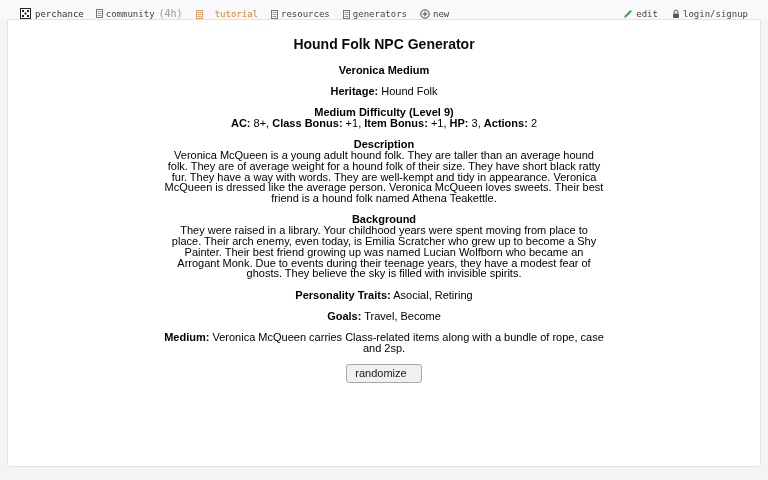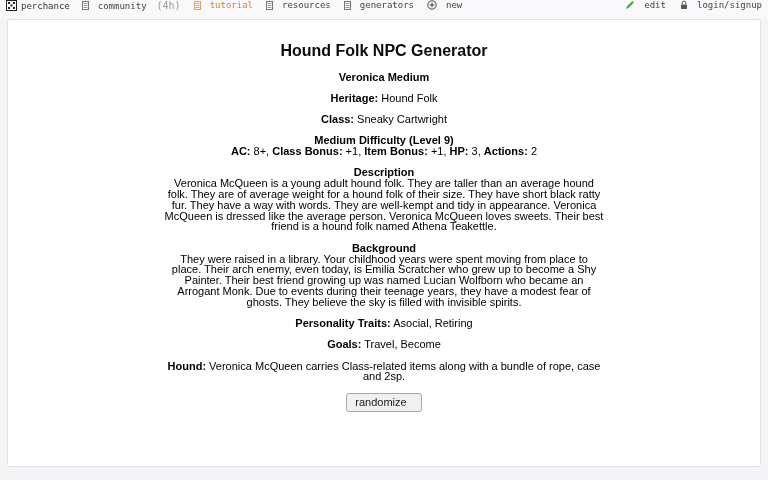--- a/index.html
+++ b/index.html
@@ -5,48 +5,48 @@
   html,body{margin:0;padding:0;}
   body{
     width:768px;height:480px;overflow:hidden;
     background:#f4f4f6;
     font-family:"Liberation Sans","DejaVu Sans",sans-serif;
     position:relative;
   }
   
   .topbar{
     height:19px;
-    display:flex;align-items:flex-start;
-    padding:0 6px;
+    display:flex;align-items:flex-end;
+    padding:0 20px;
     font-family:"DejaVu Sans Mono","Liberation Mono",monospace;
     font-size:9px;color:#444;
     background:#f9f9fb;
     white-space:nowrap;
   }
   .brand{display:flex;align-items:center;gap:4px;margin-right:12px;cursor:pointer;color:#333;}
-  .nav-item{display:flex;align-items:center;gap:9px;margin-right:13px;cursor:pointer;}
+  .nav-item{display:flex;align-items:center;gap:3px;margin-right:13px;cursor:pointer;}
   .nav-item .badge{font-size:10px;color:#999;margin-left:1px;}
   .topbar-right{margin-left:auto;display:flex;align-items:center;}
   .topbar-right .nav-item{margin-right:0;margin-left:14px;}
   .icon{display:inline-flex;align-items:center;line-height:0;}
   
   .panel{
     position:absolute;left:7px;right:7px;top:19px;bottom:13px;
     background:#ffffff;
     border:1px solid #e2e2e6;
     border-radius:3px;
     overflow:hidden;
   }
   .content{
     width:440px;margin:0 auto;text-align:center;
     font-size:11px;line-height:10.8px;color:#000;
   }
   .page-title{
-    font-size:16px;line-height:20px;font-weight:bold;color:#0b0b0b;
-    margin:21px 0 9px 0;
+    font-size:14px;line-height:20px;font-weight:bold;color:#0b0b0b;
+    margin:14px 0 9px 0;
   }
   .content p{margin:10.5px 0;}
   .content b{font-weight:bold;}
   .btn{
     font-family:"Liberation Sans","DejaVu Sans",sans-serif;
     font-size:11px;color:#1a1a1a;
     background:#f0f0f0;
     border:1px solid #a9a9a9;
     border-radius:3px;
     padding:2px 14px 3px 8px;
@@ -88,21 +88,21 @@
 
   <div class="nav-item">
     <span class="icon">
       <svg width="7" height="9" viewBox="0 0 7 9">
         <rect x="0.5" y="0.5" width="6" height="8" fill="#fff" stroke="#d9a06a"></rect>
         <line x1="1.5" y1="2.5" x2="5.5" y2="2.5" stroke="#d9a06a"></line>
         <line x1="1.5" y1="4.5" x2="5.5" y2="4.5" stroke="#d9a06a"></line>
         <line x1="1.5" y1="6.5" x2="5.5" y2="6.5" stroke="#d9a06a"></line>
       </svg>
     </span>
-    <span style="color: rgb(217, 130, 43);">tutorial</span>
+    <span style="color: rgb(217, 130, 43); margin-left: 9px;">tutorial</span>
   </div>
 
   <div class="nav-item">
     <span class="icon">
       <svg width="7" height="9" viewBox="0 0 7 9">
         <rect x="0.5" y="0.5" width="6" height="8" fill="#fff" stroke="#777"></rect>
         <line x1="1.5" y1="2.5" x2="5.5" y2="2.5" stroke="#999"></line>
         <line x1="1.5" y1="4.5" x2="5.5" y2="4.5" stroke="#999"></line>
         <line x1="1.5" y1="6.5" x2="5.5" y2="6.5" stroke="#999"></line>
       </svg>
@@ -156,38 +156,37 @@
 
 <div class="panel">
   <div class="content">
 
     <div class="page-title">Hound Folk NPC Generator</div>
 
     <p><b>Veronica Medium</b></p>
 
     <p><b>Heritage:</b> <span>Hound Folk</span></p>
 
-    <p><b>Class:</b> <span>Sneaky Cartwright</span></p>
 
     <p><b>Medium Difficulty (Level 9)</b><br>
       <b>AC:</b> <span>8+,</span>
       <b>Class Bonus:</b> <span>+1,</span>
       <b>Item Bonus:</b> <span>+1,</span>
       <b>HP:</b> <span>3,</span>
       <b>Actions:</b> <span>2</span>
     </p>
 
     <p><b>Description</b><br><span>Veronica McQueen is a young adult hound folk. They are taller than an average hound folk. They are of average weight for a hound folk of their size. They have short black ratty fur. They have a way with words. They are well-kempt and tidy in appearance. Veronica McQueen is dressed like the average person. Veronica McQueen loves sweets. Their best friend is a hound folk named Athena Teakettle.</span></p>
 
     <p><b>Background</b><br><span>They were raised in a library. Your childhood years were spent moving from place to place. Their arch enemy, even today, is Emilia Scratcher who grew up to become a Shy Painter. Their best friend growing up was named Lucian Wolfborn who became an Arrogant Monk. Due to events during their teenage years, they have a modest fear of ghosts. They believe the sky is filled with invisible spirits.</span></p>
 
     <p><b>Personality Traits:</b> <span>Asocial, Retiring</span></p>
 
     <p><b>Goals:</b> <span>Travel, Become</span></p>
 
-    <p><b>Hound:</b> <span>Veronica McQueen carries Class-related items along with a bundle of rope, case and 2sp.</span></p>
+    <p><b>Medium:</b> <span>Veronica McQueen carries Class-related items along with a bundle of rope, case and 2sp.</span></p>
 
     <p class="btn-row">
       <button class="btn">randomize</button>
     </p>
 
   </div>
 </div>
 
 </body></html>

